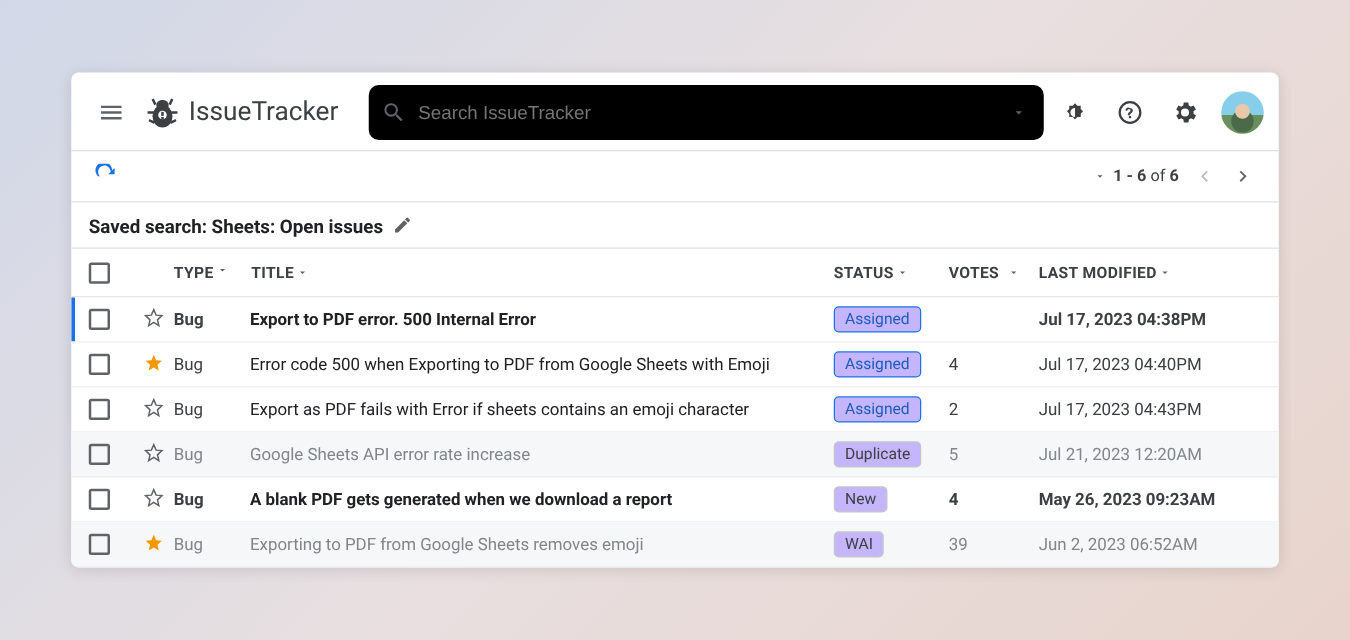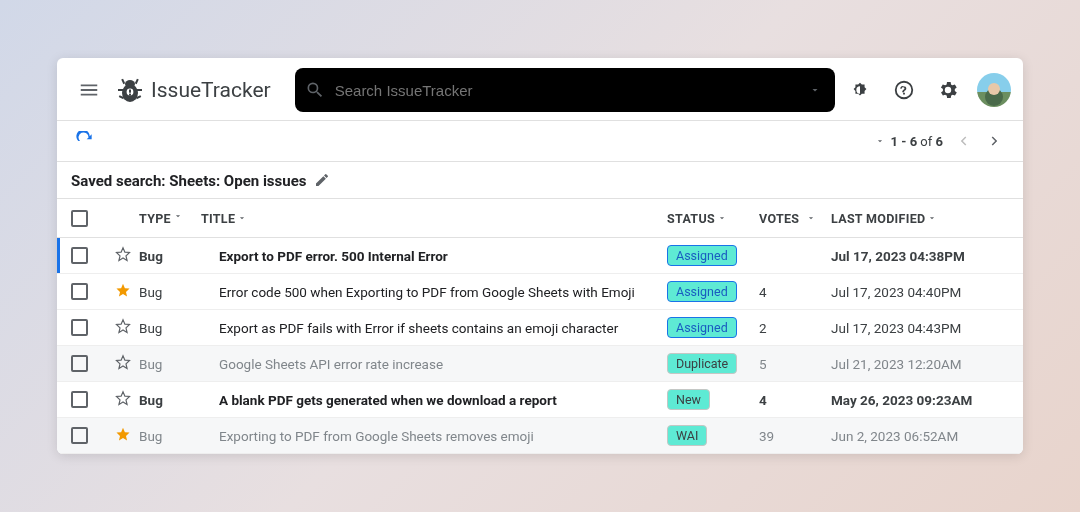--- a/index.html
+++ b/index.html
@@ -103,28 +103,28 @@
   .row{
     display:flex;align-items:center;padding:0 14px;height:36px;border-bottom:1px solid #eeeeee;font-size:13.5px;
     position:relative;
   }
   .row.highlight{background:#fff;}
   .row.highlight::before{
     content:"";position:absolute;left:0;top:0;bottom:0;width:3px;background:#1a73e8;
   }
   .row.muted{background:#f6f7f8;}
   .row.muted .cell-title, .row.muted .cell-type, .row.muted .cell-mod, .row.muted .cell-votes {color:#80868b;}
-  .row .cell-type{width:80px;color:#3c4043;}
+  .row .cell-type{width:61px;color:#3c4043;}
   .row .cell-title{flex:1;color:#202124;white-space:nowrap;overflow:hidden;text-overflow:ellipsis;padding-right:10px;}
   .row .cell-status{width:92px;}
   .row .cell-votes{width:72px;color:#3c4043;}
   .row .cell-mod{width:178px;color:#3c4043;white-space:nowrap;}
   .row.bold .cell-type,.row.bold .cell-title,.row.bold .cell-mod,.row.bold .cell-votes{font-weight:700;}
   .status-badge{
-    display:inline-block;border:1px solid #c4c7c5;border-radius:4px;padding:2px 8px;font-size:12.5px;color:#3c4043;background:#5eead4;
+    display:inline-block;border:1px solid #c4c7c5;border-radius:4px;padding:2px 8px;font-size:12.5px;color:#3c4043;background:#c4b5fd;
   }
   .status-badge.assigned{border-color:#1a73e8;color:#1a5cc0;}
   .checkbox{
     width:17px;height:17px;border:2px solid #5f6368;border-radius:2px;cursor:pointer;display:inline-block;
   }
   .star{
     cursor:pointer;display:inline-flex;align-items:center;justify-content:center;width:32px;color:#5f6368;
   }
   .star.filled{color:#f29900;}
   svg{display:block;}

